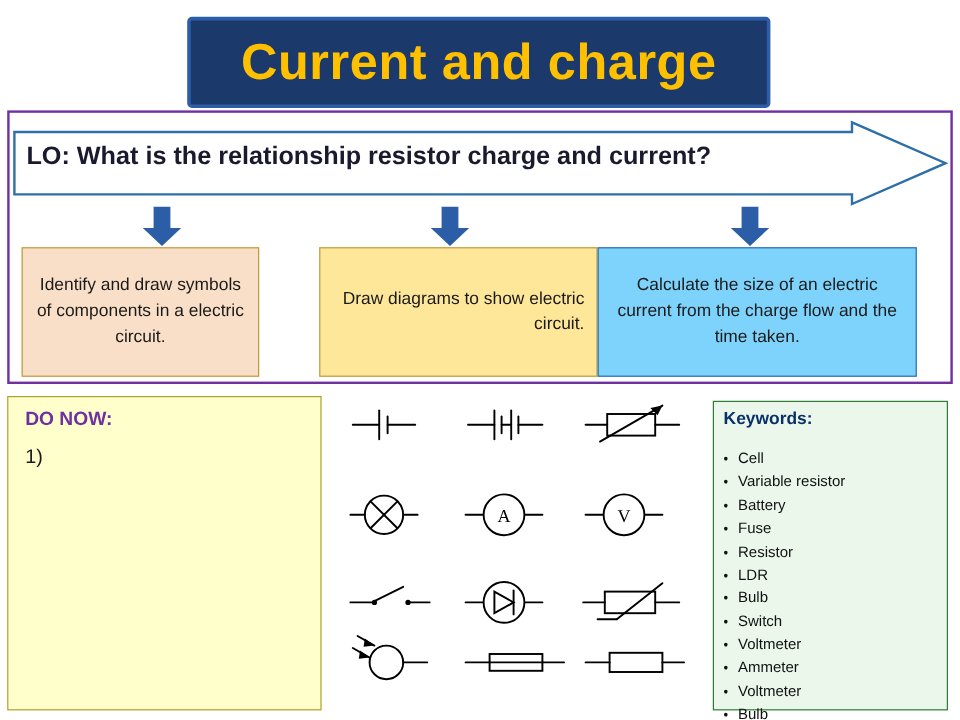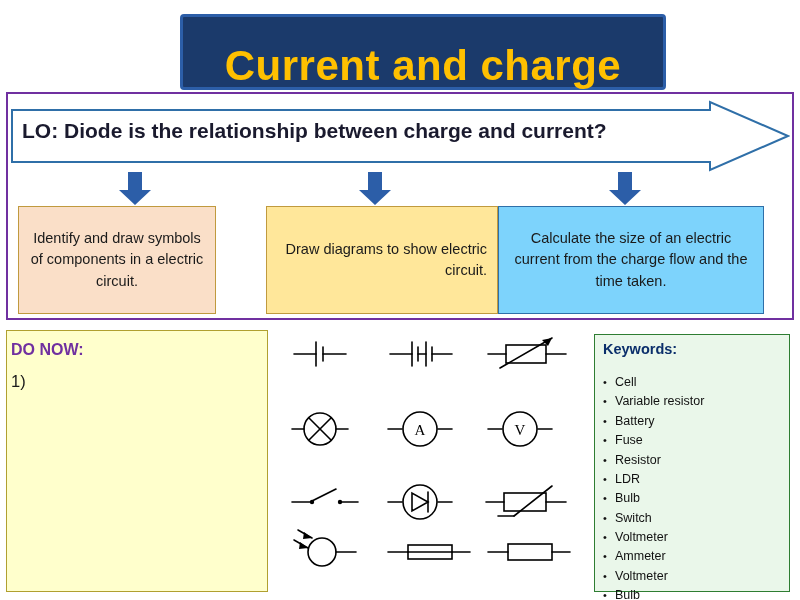--- a/index.html
+++ b/index.html
@@ -16,29 +16,29 @@
   .slide {
     position: relative;
     width: 800px;
     height: 600px;
     box-sizing: border-box;
   }
 
   
   .title-banner {
     position: absolute;
-    left: 180px;
+    left: 156px;
     top: 14px;
     width: 480px;
     height: 70px;
     background: #1b3a6b;
     border: 3px solid #2c5ea8;
     border-radius: 4px;
     display: flex;
-    align-items: flex-end;
+    align-items: center;
     justify-content: center;
   }
   .title-banner .title-text {
     color: #ffc000;
     font-size: 42px;
     font-weight: bold;
     letter-spacing: 0.5px;
     line-height: 1;
   }
 
@@ -127,21 +127,21 @@
   
   .donow-box {
     position: absolute;
     left: 6px;
     top: 330px;
     width: 262px;
     height: 262px;
     background: #ffffcc;
     border: 1px solid #b0a030;
     box-sizing: border-box;
-    padding: 10px 4px;
+    padding: 10px 14px;
   }
   .donow-title {
     color: #7030a0;
     font-weight: bold;
     font-size: 16px;
     margin-bottom: 10px;
   }
   .donow-list {
     margin: 0;
     padding: 0;
@@ -217,21 +217,21 @@
   </div>
 
   <div class="lo-outer"></div>
 
   <div class="lo-arrow-wrap">
     <svg width="780" height="72" viewBox="0 0 780 72" xmlns="http://www.w3.org/2000/svg">
       <polygon points="2,10 700,10 700,2 778,36 700,70 700,62 2,62" fill="#ffffff" stroke="#2f6fa8" stroke-width="2"></polygon>
     </svg>
   </div>
   <div class="lo-text">
-    <span class="lo-label">LO</span><span>: Diode is the relationship between charge and current?</span>
+    <span class="lo-label">LO</span><span>: What is the relationship resistor charge and current?</span>
   </div>
 
   <div class="down-arrow arrow1">
     <svg width="40" height="34" viewBox="0 0 40 34" xmlns="http://www.w3.org/2000/svg">
       <polygon points="13,0 27,0 27,18 36,18 20,33 4,18 13,18" fill="#2c5ea8"></polygon>
     </svg>
   </div>
   <div class="down-arrow arrow2">
     <svg width="40" height="34" viewBox="0 0 40 34" xmlns="http://www.w3.org/2000/svg">
       <polygon points="13,0 27,0 27,18 36,18 20,33 4,18 13,18" fill="#2c5ea8"></polygon>

